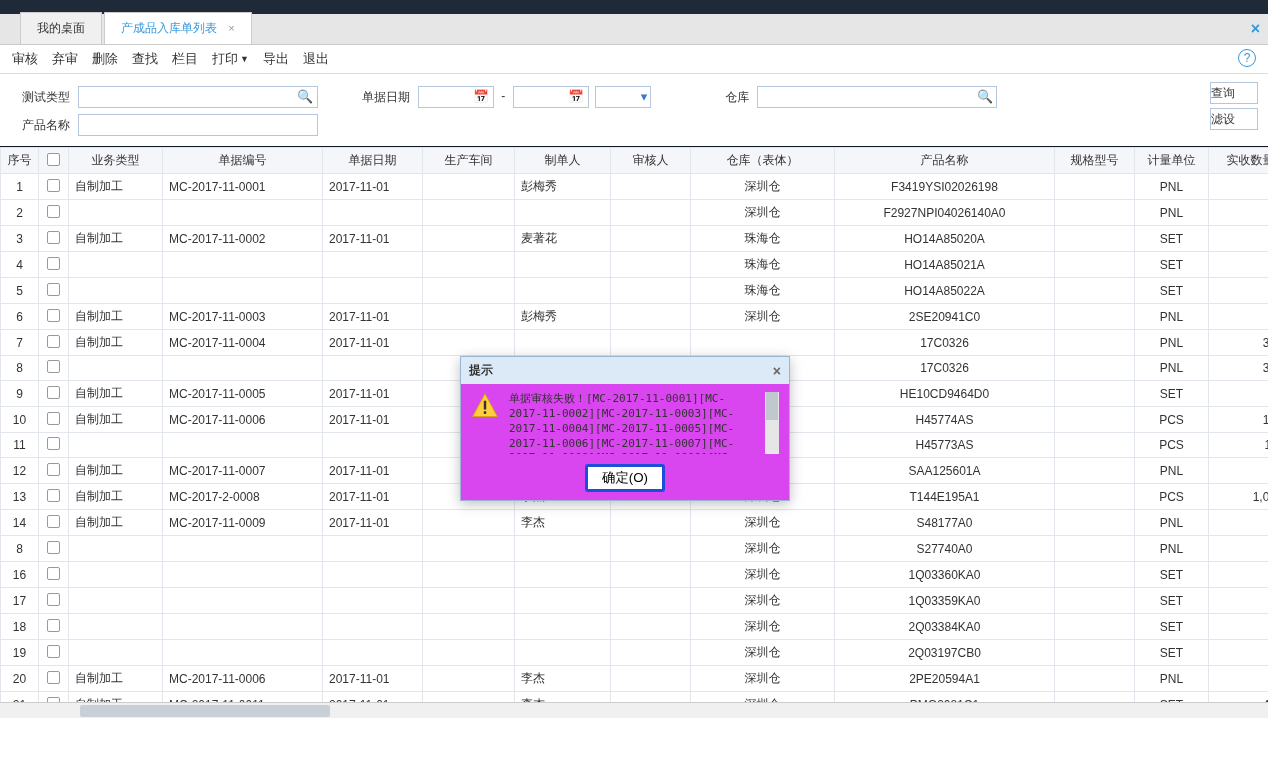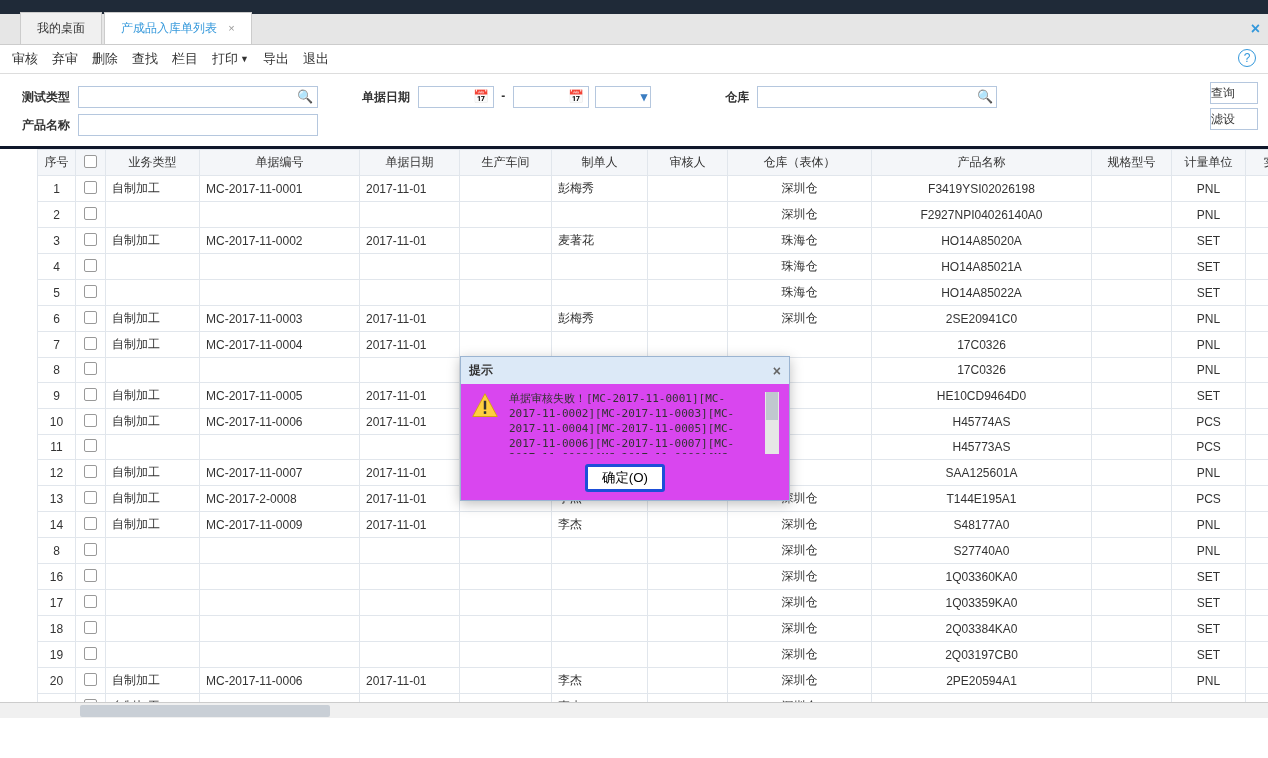--- a/index.html
+++ b/index.html
@@ -8,28 +8,28 @@
 .tabstrip { display: flex; align-items: flex-end; background: #e6e6e6; border-bottom: 1px solid #ccc; height: 31px; padding-left: 20px; position: relative; }
 .tab { padding: 7px 16px; border: 1px solid #ccc; border-bottom: none; margin-right: 2px; background: #f0f0f0; cursor: pointer; font-size: 12px; }
 .tab.active { background: #fff; color: #3498db; }
 .tab .close { margin-left: 8px; color: #999; font-size: 11px; }
 .tabstrip .global-close { position: absolute; right: 8px; top: 6px; color: #3498db; font-weight: bold; font-size: 16px; cursor: pointer; }
 .menubar { display: flex; align-items: flex-start; padding: 5px 12px; border-bottom: 1px solid #ddd; font-size: 13px; gap: 14px; position: relative; }
 .menubar .mitem { cursor: pointer; display: inline-flex; align-items: center; }
 .menubar .arrow { font-size: 9px; margin-left: 2px; }
 .menubar .help { position: absolute; right: 12px; top: 4px; width: 18px; height: 18px; border: 1px solid #3498db; border-radius: 50%; color: #3498db; text-align: center; line-height: 16px; font-size: 12px; cursor: pointer; }
 .filterbar { padding: 6px 14px 4px 14px; position: relative; }
-.filterbar table { border-spacing: 4px 6px; font-weight: bold; }
+.filterbar table { border-spacing: 4px 6px; }
 .filterbar td.lbl { text-align: right; padding-right: 4px; white-space: nowrap; min-width: 56px; }
 .filterbar .inp { border: 1px solid #b5c7de; height: 22px; padding: 2px 20px 2px 4px; background: #fff; position: relative; display: inline-block; vertical-align: middle; }
 .filterbar .inp .picker { position: absolute; right: 3px; top: 2px; font-size: 13px; color: #3b7dc1; cursor: pointer; }
 .filterbar .dash { padding: 0 4px; }
 .filterbar .sidebtns { position: absolute; right: 10px; top: 8px; display: flex; flex-direction: column; gap: 4px; }
 .filterbar .sbtn { border: 1px solid #b5c7de; background: #fff; width: 48px; height: 22px; text-align: left; line-height: 20px; cursor: pointer; }
-.gridwrap { border-top: 3px solid #0f172a; overflow: auto; height: 556px; padding-left: 37px; }
+.gridwrap { border-top: 1px solid #0f172a; overflow: auto; height: 556px; }
 table.grid { border-collapse: collapse; width: 100%; table-layout: fixed; }
 table.grid th, table.grid td { border: 1px solid #e1e6ec; padding: 4px 6px; height: 25px; overflow: hidden; white-space: nowrap; text-overflow: ellipsis; font-size: 12px; }
 table.grid th { background: #f4f6f9; font-weight: normal; text-align: center; position: sticky; top: 0; }
 table.grid td.num { text-align: center; }
 table.grid td.c { text-align: center; }
 table.grid td.r { text-align: right; }
 .chk { display: inline-block; width: 13px; height: 13px; border: 1px solid #999; border-radius: 2px; background: #fff; }
 .hscroll { height: 16px; border-top: 1px solid #ccc; background: #f0f0f0; position: relative; }
 .hscroll .thumb { position: absolute; left: 80px; top: 2px; height: 12px; width: 250px; background: #c9cfd6; border-radius: 2px; }
 .modal-backdrop { position: fixed; inset: 0; pointer-events: none; }

